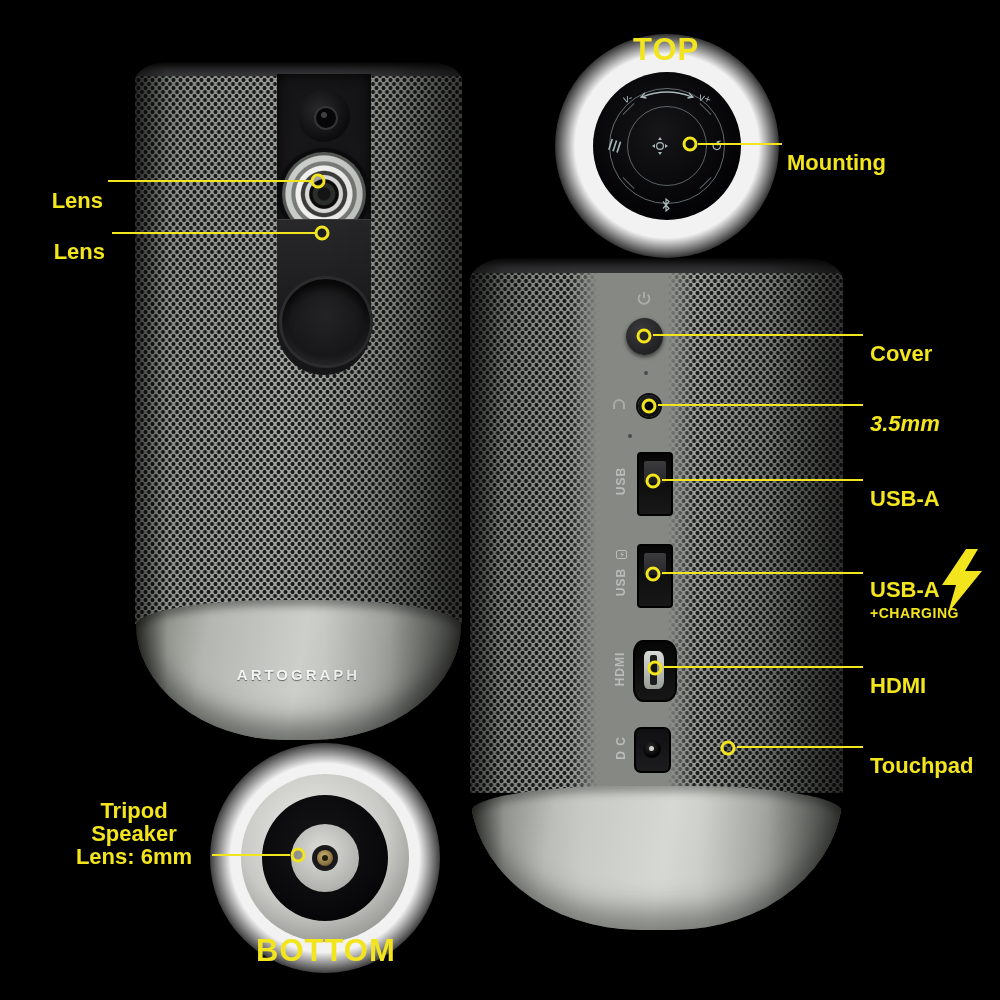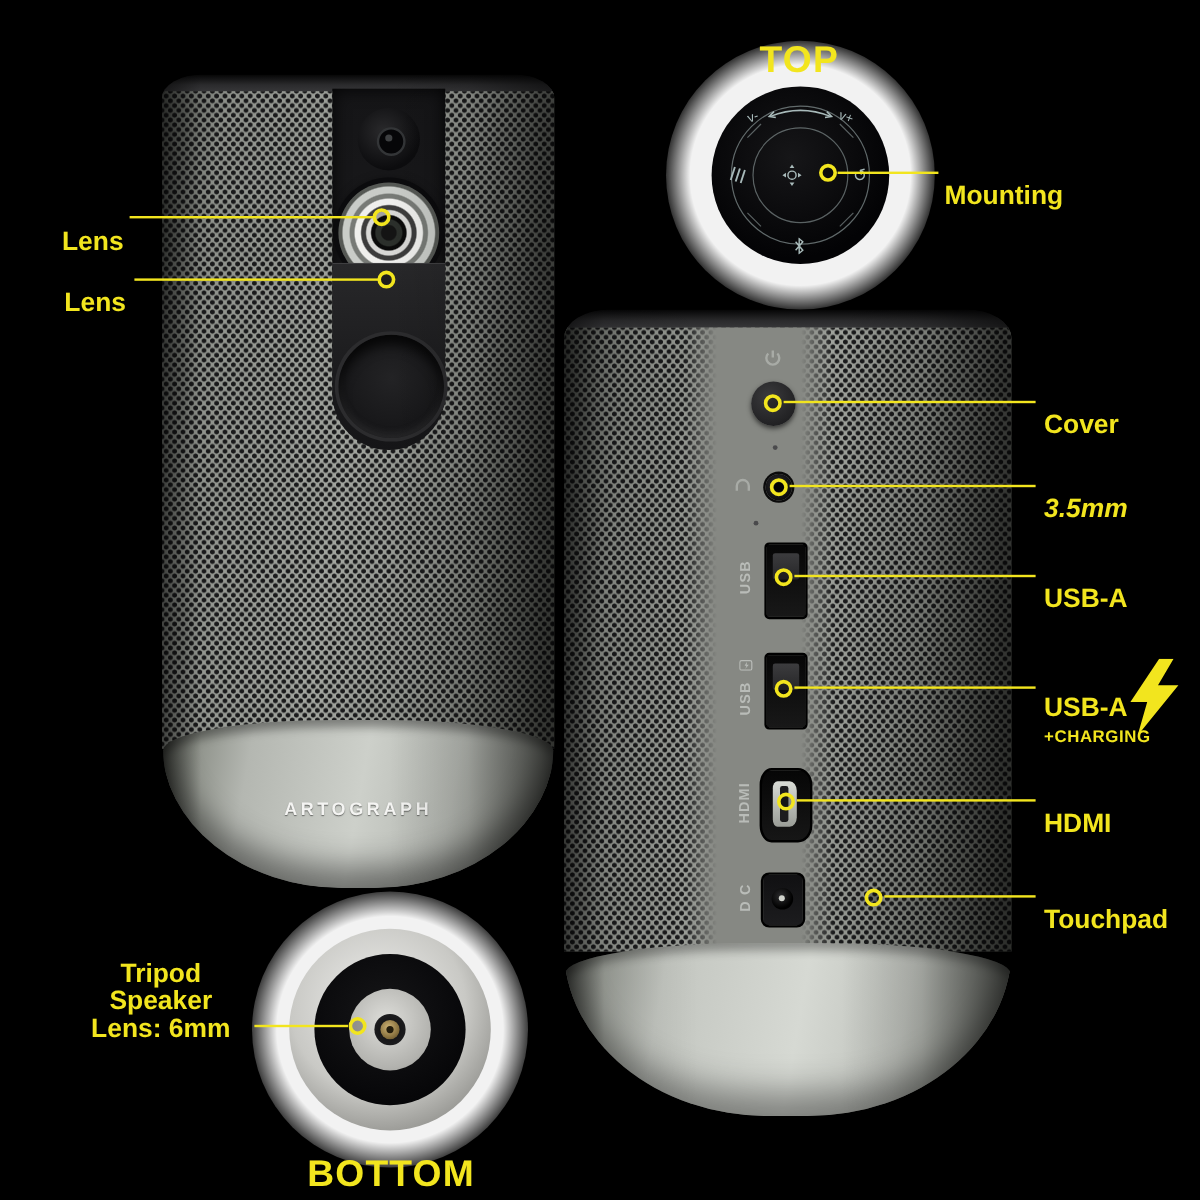--- a/index.html
+++ b/index.html
@@ -213,15 +213,15 @@
   <div class="abs lbl" style="left:870px;top:747px;">Touchpad</div>
 
   <div class="abs" style="left:60px;top:799px;width:148px;text-align:center;color:var(--acc);font-weight:bold;font-size:22px;line-height:23px;">
     <div>Tripod</div>
     <div>Speaker</div>
     <div>Lens: 6mm</div>
   </div>
   <div class="abs line" style="left:212px;top:855px;width:78px;"></div>
   <div class="abs dot" style="left:298px;top:855px;"></div>
 
-  <div class="abs lbl big" style="left:256px;top:941px;">BOTTOM</div>
+  <div class="abs lbl big" style="left:256px;top:914px;">BOTTOM</div>
 
 </div>
 
 </body></html>

